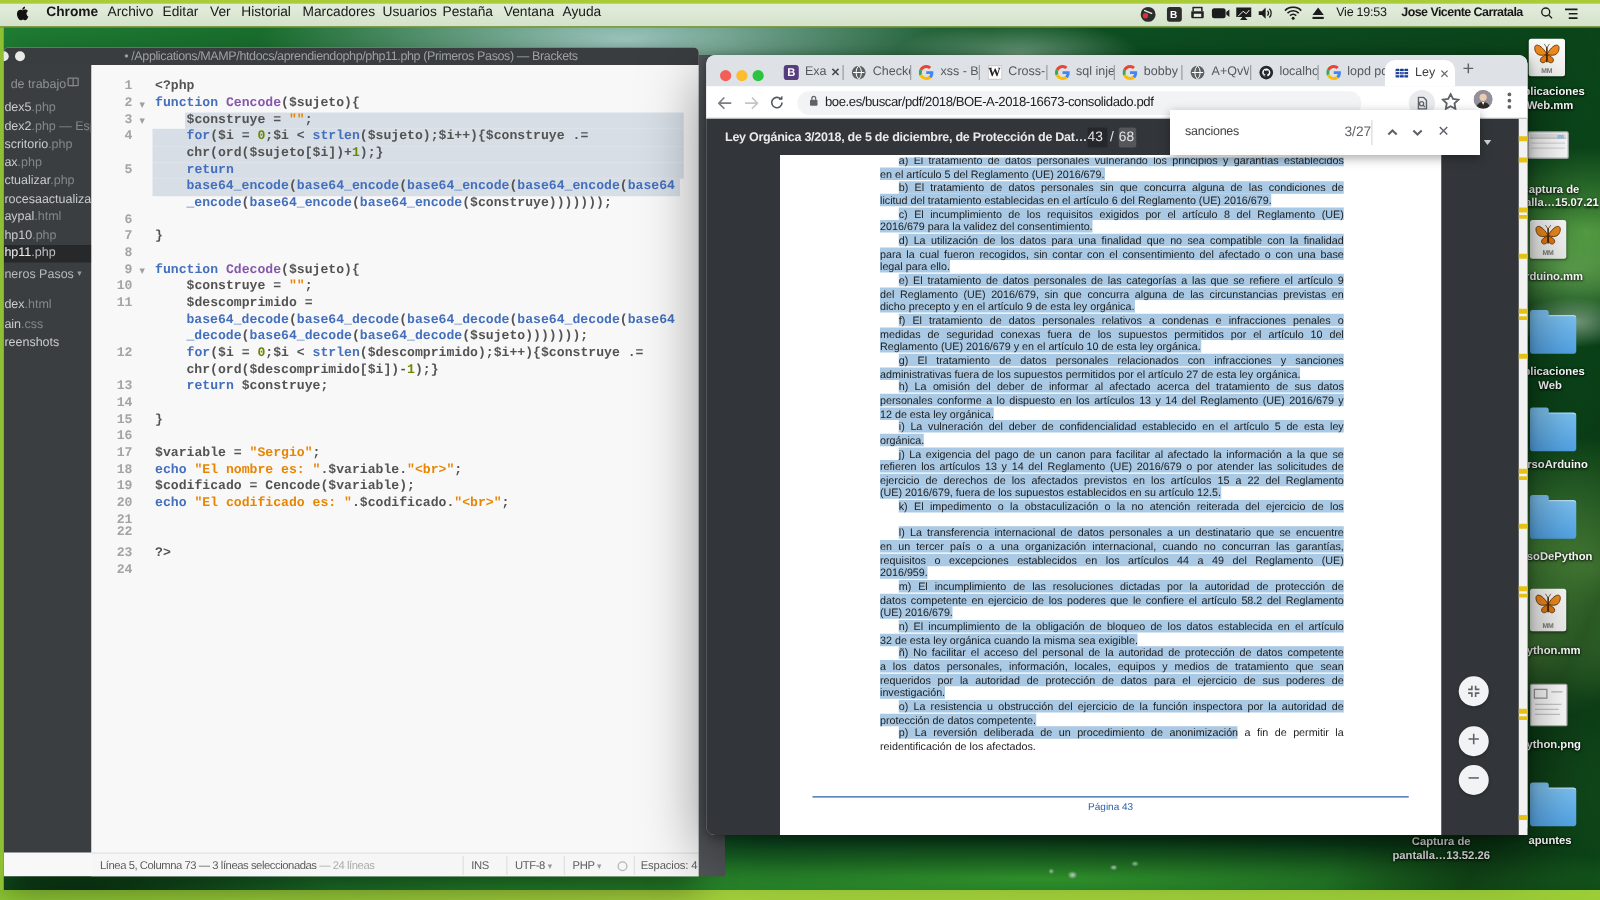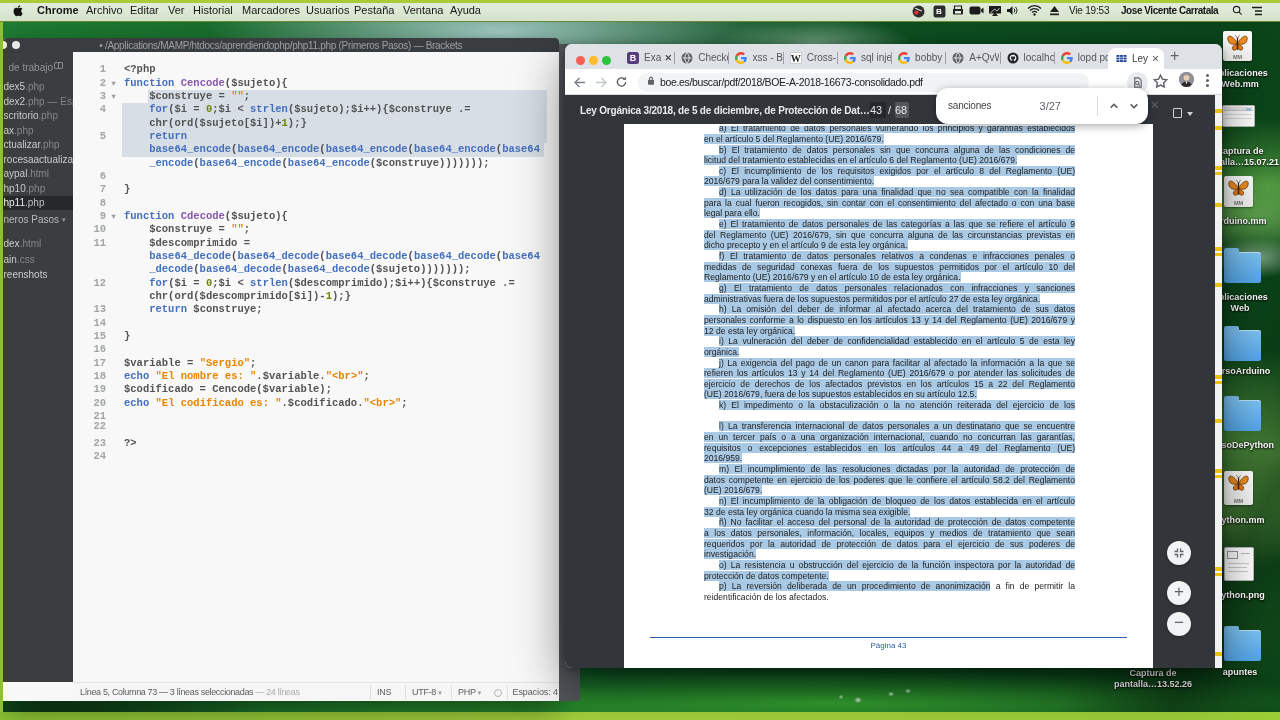--- a/index.html
+++ b/index.html
@@ -98,21 +98,21 @@
 #chrome .page{position:absolute;left:59px;top:0;width:529px;height:544px;background:#fff;overflow:hidden}
 .pl{position:absolute;left:80px;width:371px;font-size:8.6px;line-height:10.65px;color:#1d1d1d;white-space:nowrap}
 .pl.j{white-space:normal;text-align:justify;text-align-last:justify;word-spacing:-0.2px}
 .pl.in{text-indent:15px}
 .pl .h{background:#aac9e4}
 .pfoot-rule{position:absolute;left:26px;top:512.6px;width:477px;height:1px;background:#2b5ea7}
 .pfoot{position:absolute;left:0;top:516.5px;width:529px;text-align:center;font-size:8px;color:#2b5ea7}
 #chrome .sbar{position:absolute;left:650px;top:51px;width:7px;height:573px;background:#f2f2f2}
 .ym{position:absolute;left:0;width:7px;height:3.5px;background:#e6c216}
 .zbtn{position:absolute;left:602px;width:24px;height:24px;border-radius:50%;background:#f1f3f4;color:#5f6368;text-align:center;box-shadow:0 1px 3px rgba(0,0,0,.3)}
-#chrome .findbar{position:absolute;left:371px;top:44px;width:212px;height:36px;background:#fff;border-radius:12px;box-shadow:0 2px 8px rgba(0,0,0,.35);z-index:5}
+#chrome .findbar{position:absolute;left:371px;top:44px;width:248px;height:36px;background:#fff;border-radius:0;box-shadow:0 2px 8px rgba(0,0,0,.35);z-index:5}
 .findbar .q{position:absolute;left:12px;top:11.5px;font-size:10px;color:#444;letter-spacing:-.2px}
 .findbar .cnt{position:absolute;right:87px;top:12px;font-size:11px;color:#5f6368}
 .findbar .vsep{position:absolute;left:161px;top:8px;width:1px;height:20px;background:#dadce0}
 .findbar .chev{position:absolute;top:13px;width:10px;height:10px;fill:none;stroke:#5f6368;stroke-width:2}
 .findbar .fx{position:absolute;left:214px;top:10px;font-size:11.5px;color:#5f6368}
 </style></head><body>
 <div id="wall">
     <div class="strip-top"></div>
     <div class="strip-bot"></div>
   </div>

